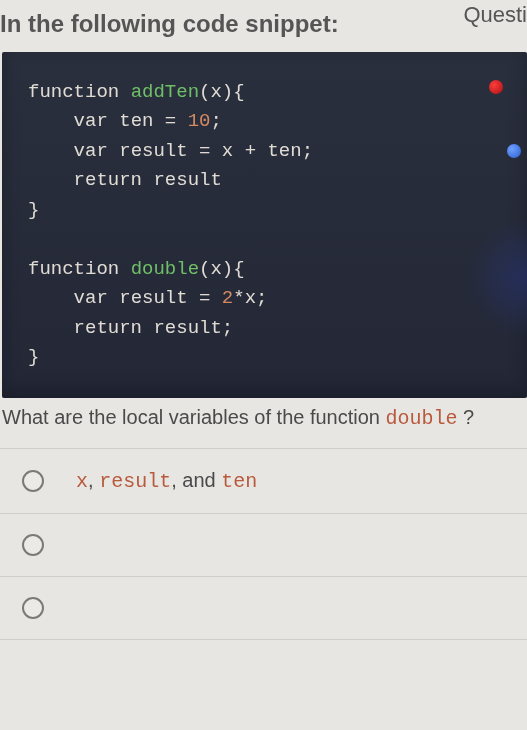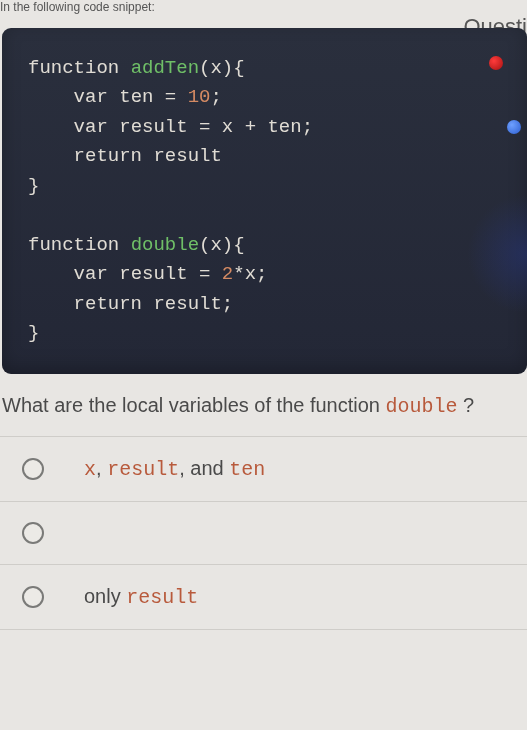--- a/index.html
+++ b/index.html
@@ -11,70 +11,70 @@
       width: 527px;
       height: 730px;
       font-family: Arial, Helvetica, sans-serif;
       background: #e8e6e3;
       color: #4a4a4a;
       overflow: hidden;
       position: relative;
     }
     .header-right {
       position: absolute;
-      top: 12px;
+      top: 0;
       right: 0;
       font-size: 22px;
       color: #555;
       font-weight: 500;
       padding: 2px 0;
     }
     .prompt-intro {
-      font-size: 12px;
+      font-size: 24px;
       color: #555;
-      padding: 0 0 14px 0;
-      font-weight: 400;
+      padding: 10px 0 14px 0;
+      font-weight: 700;
     }
     .code-block {
       background: #2a2d3a;
       background: linear-gradient(180deg, #2a2f3d 0%, #232736 100%);
       color: #e0dcd4;
       font-family: "Courier New", Courier, monospace;
       font-size: 19px;
       line-height: 1.55;
       padding: 26px 20px 26px 26px;
-      border-radius: 9px;
+      border-radius: 2px;
       white-space: pre;
       position: relative;
       margin-left: 2px;
       box-shadow: inset 0 -6px 18px rgba(0,0,0,0.25);
     }
     .code-block .kw { color: #e0dcd4; }
     .code-block .fn { color: #6fbf67; }
     .code-block .num { color: #d48a63; }
     .code-block .var { color: #e0dcd4; }
     .code-block .op { color: #e0dcd4; }
     .question-text {
       font-size: 20px;
       color: #4a4a4a;
-      padding: 20px 4px 18px 2px;
+      padding: 8px 4px 18px 2px;
     }
     .question-text .code-inline {
       font-family: "Courier New", Courier, monospace;
       color: #b85a3c;
     }
     .options {
       border-top: 1px solid #cfcdc9;
     }
     .option-row {
       display: flex;
       align-items: center;
       border-bottom: 1px solid #cfcdc9;
       padding: 20px 10px 20px 22px;
-      gap: 40px;
+      gap: 32px;
       cursor: pointer;
     }
     .radio {
       width: 22px;
       height: 22px;
       border: 2px solid #7a7a78;
       border-radius: 50%;
       flex-shrink: 0;
       background: #eceae6;
     }
@@ -147,15 +147,14 @@
 <div class="options" id="options-list">
     <div class="option-row">
       <div class="radio"></div>
       <div class="option-label"><span class="mono">x</span><span class="plain">, </span><span class="mono">result</span><span class="plain">, and </span><span class="mono">ten</span></div>
     </div>
     <div class="option-row">
       <div class="radio"></div>
     </div>
     <div class="option-row">
       <div class="radio"></div>
-      <div class="option-label"><span class="plain">only </span><span class="mono">result</span></div>
     </div>
   </div>
 
 </body></html>

